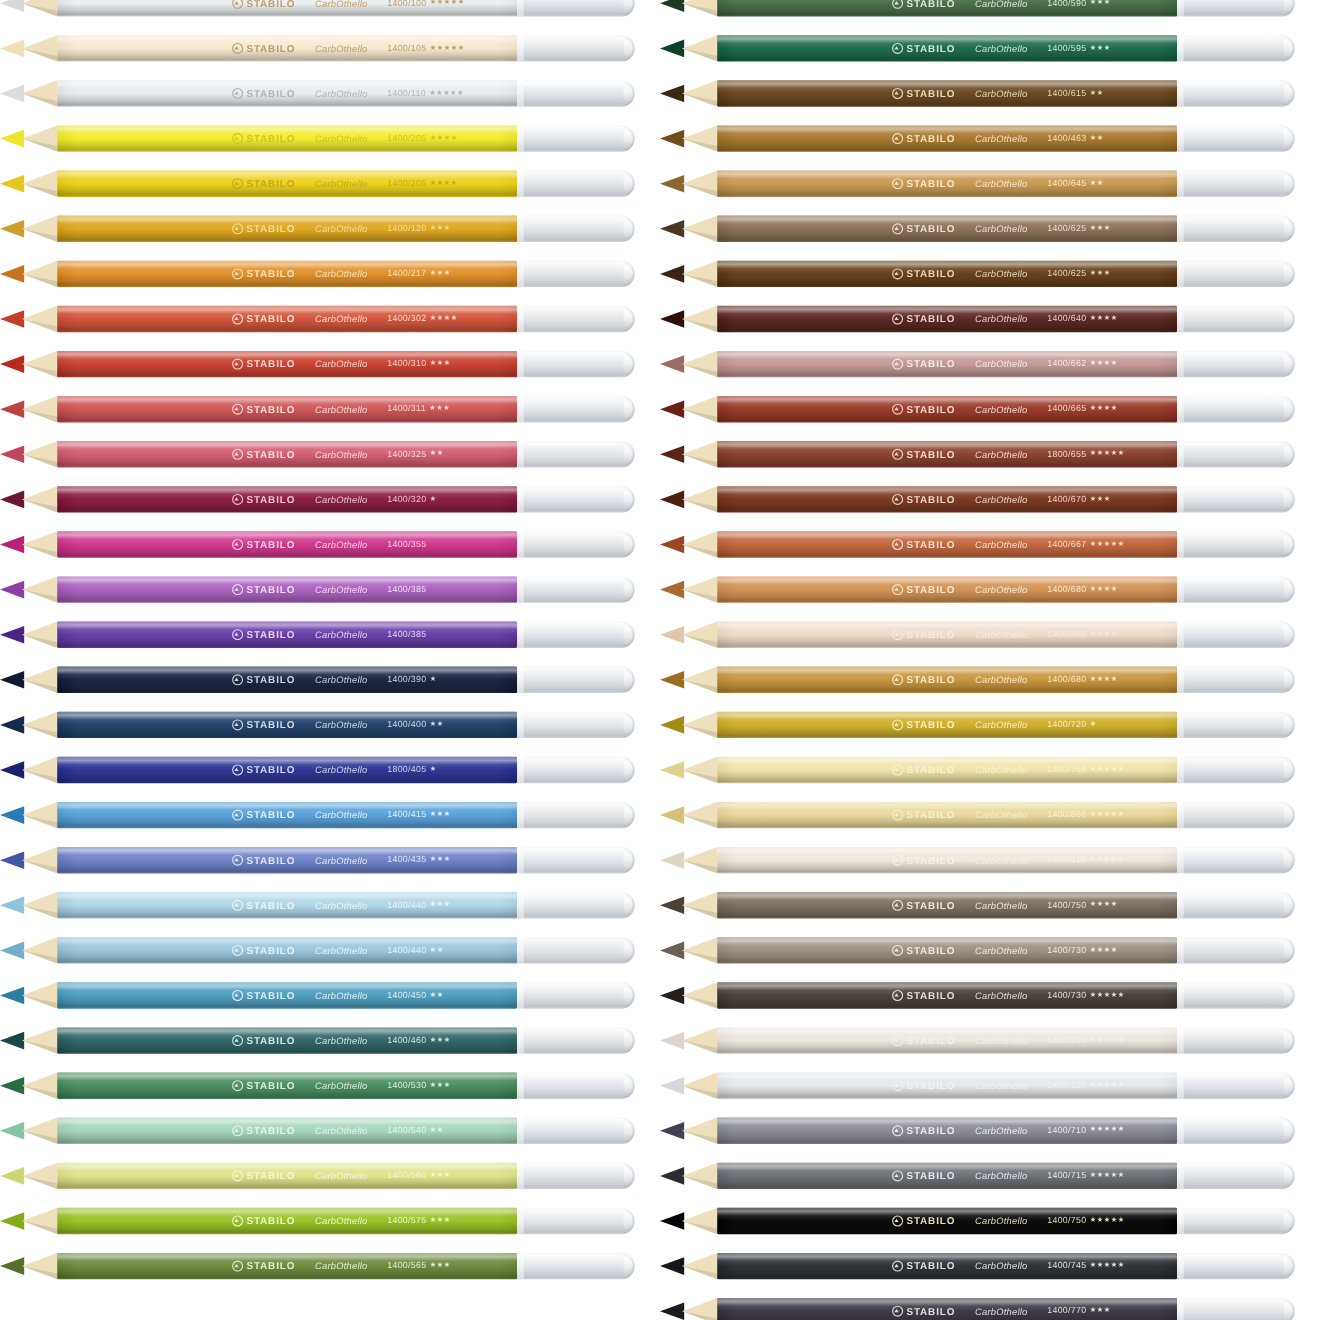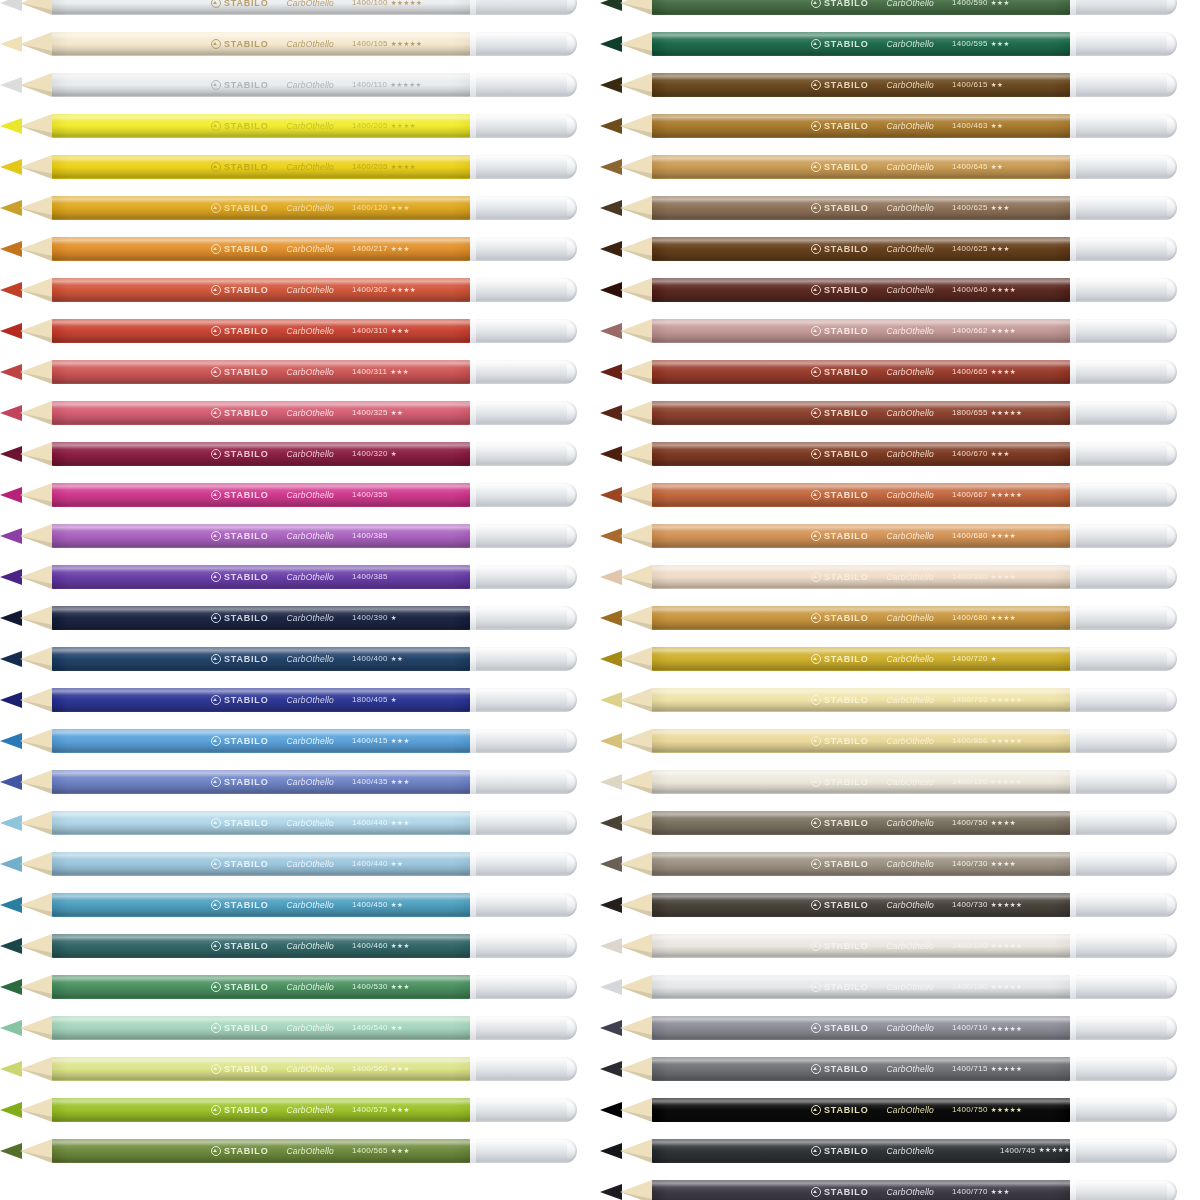--- a/index.html
+++ b/index.html
@@ -1557,21 +1557,21 @@
         </div>
         <div class="barrel" style="left: 52px; width: 418px;">
           <div class="lac" style="background: linear-gradient(to right, rgb(125, 126, 136) 0%, rgb(139, 140, 150) 4%, rgb(139, 140, 150) 96%, rgb(129, 130, 140) 100%);"></div>
           <div class="shade"></div>
           <div class="imprint" style="color: rgb(236, 237, 241); left: 159px;">
             <span class="brandwrap">
               <span class="logo-mark"></span>
               <span class="brand">STABILO</span>
             </span>
             <span class="series">CarbOthello</span>
-            <span style="display: flex; align-items: flex-end;">
+            <span style="display: flex; align-items: flex-start;">
               <span class="code">1400/710</span>
               <span class="stars">★★★★★</span>
             </span>
           </div>
         </div>
         <div class="capjoin" style="left: 470px;"></div>
         <div class="cap" style="left: 476px; width: 101px;"></div>
       </div>
       <div class="pencil" style="top: 1054px;">
         <div class="tip">
@@ -1635,21 +1635,21 @@
         </div>
         <div class="barrel" style="left: 52px; width: 418px;">
           <div class="lac" style="background: linear-gradient(to right, rgb(34, 38, 42) 0%, rgb(48, 52, 56) 4%, rgb(48, 52, 56) 96%, rgb(38, 42, 46) 100%);"></div>
           <div class="shade"></div>
           <div class="imprint" style="color: rgb(223, 225, 228); left: 159px;">
             <span class="brandwrap">
               <span class="logo-mark"></span>
               <span class="brand">STABILO</span>
             </span>
             <span class="series">CarbOthello</span>
-            <span style="display: flex; align-items: flex-start; margin-left: 48px;">
+            <span style="display: flex; align-items: center;">
               <span class="code">1400/745</span>
               <span class="stars">★★★★★</span>
             </span>
           </div>
         </div>
         <div class="capjoin" style="left: 470px;"></div>
         <div class="cap" style="left: 476px; width: 101px;"></div>
       </div>
       <div class="pencil" style="top: 1177px;">
         <div class="tip">

